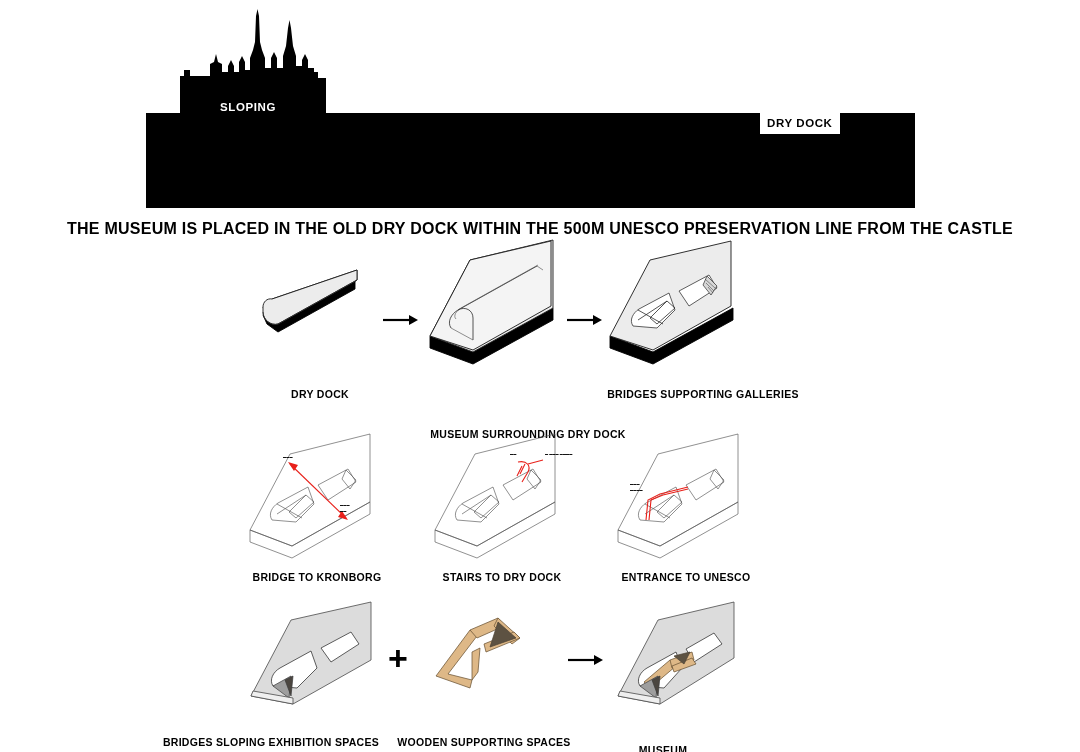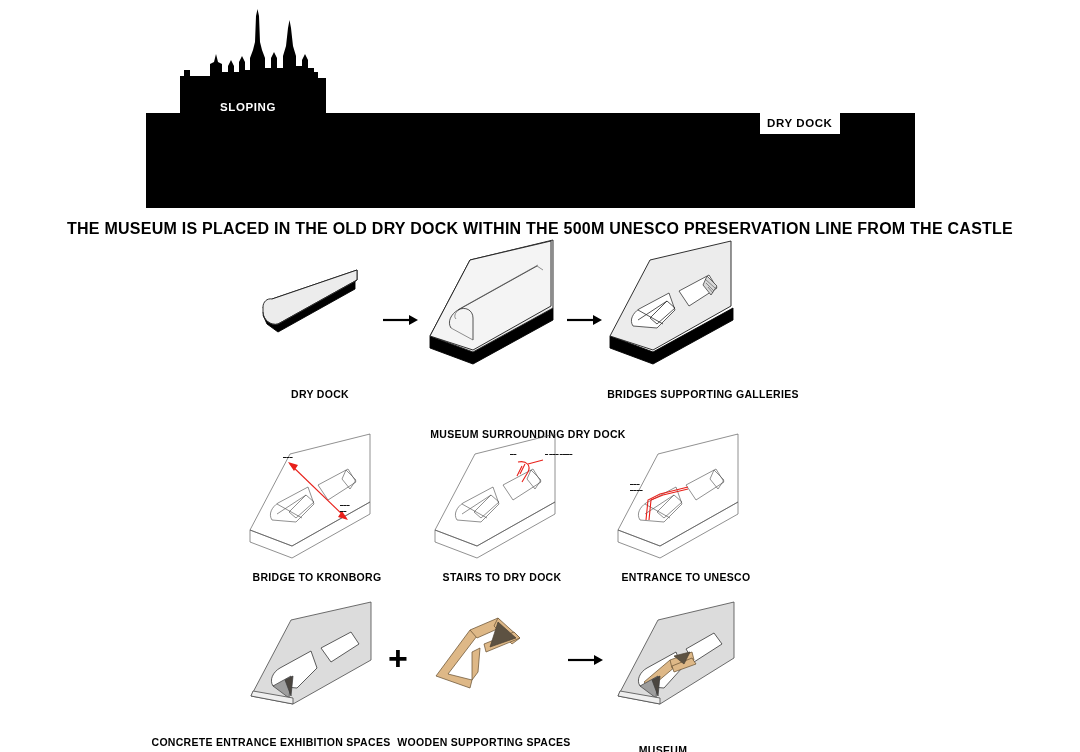--- a/index.html
+++ b/index.html
@@ -250,21 +250,21 @@
           <path class="f-white" d="M28,78 C24,72 28,64 35,60 L66,43 L72,60 L52,80 Z"></path>
 
           <path class="f-white" d="M76,40 L106,24 L114,36 L86,54 Z"></path>
 
           <path class="f-conc-d" d="M28,78 L46,68 L44,90 Z"></path>
           <path class="f-dark" d="M40,72 L48,68 L46,88 Z"></path>
 
           <path class="f-conc-l" d="M6,88 L48,96 L48,90 L8,83 Z"></path>
         </svg>
       </div>
-      <div class="caption" style="left:-134px;top:128px;">CONCRETE ENTRANCE EXHIBITION SPACES</div>
+      <div class="caption" style="left:-134px;top:128px;">BRIDGES SLOPING EXHIBITION SPACES</div>
     </div>
 
     <div class="op plus" style="left:388px;top:33px;">+</div>
 
     <div class="cell" style="left:428px;width:160px;">
       <div class="figure">
         <svg width="130" height="100" viewBox="0 0 130 100">
 
           <path class="f-wood" d="M8,68 L42,22 L49,28 L20,66 L44,72 L42,80 Z"></path>
 

